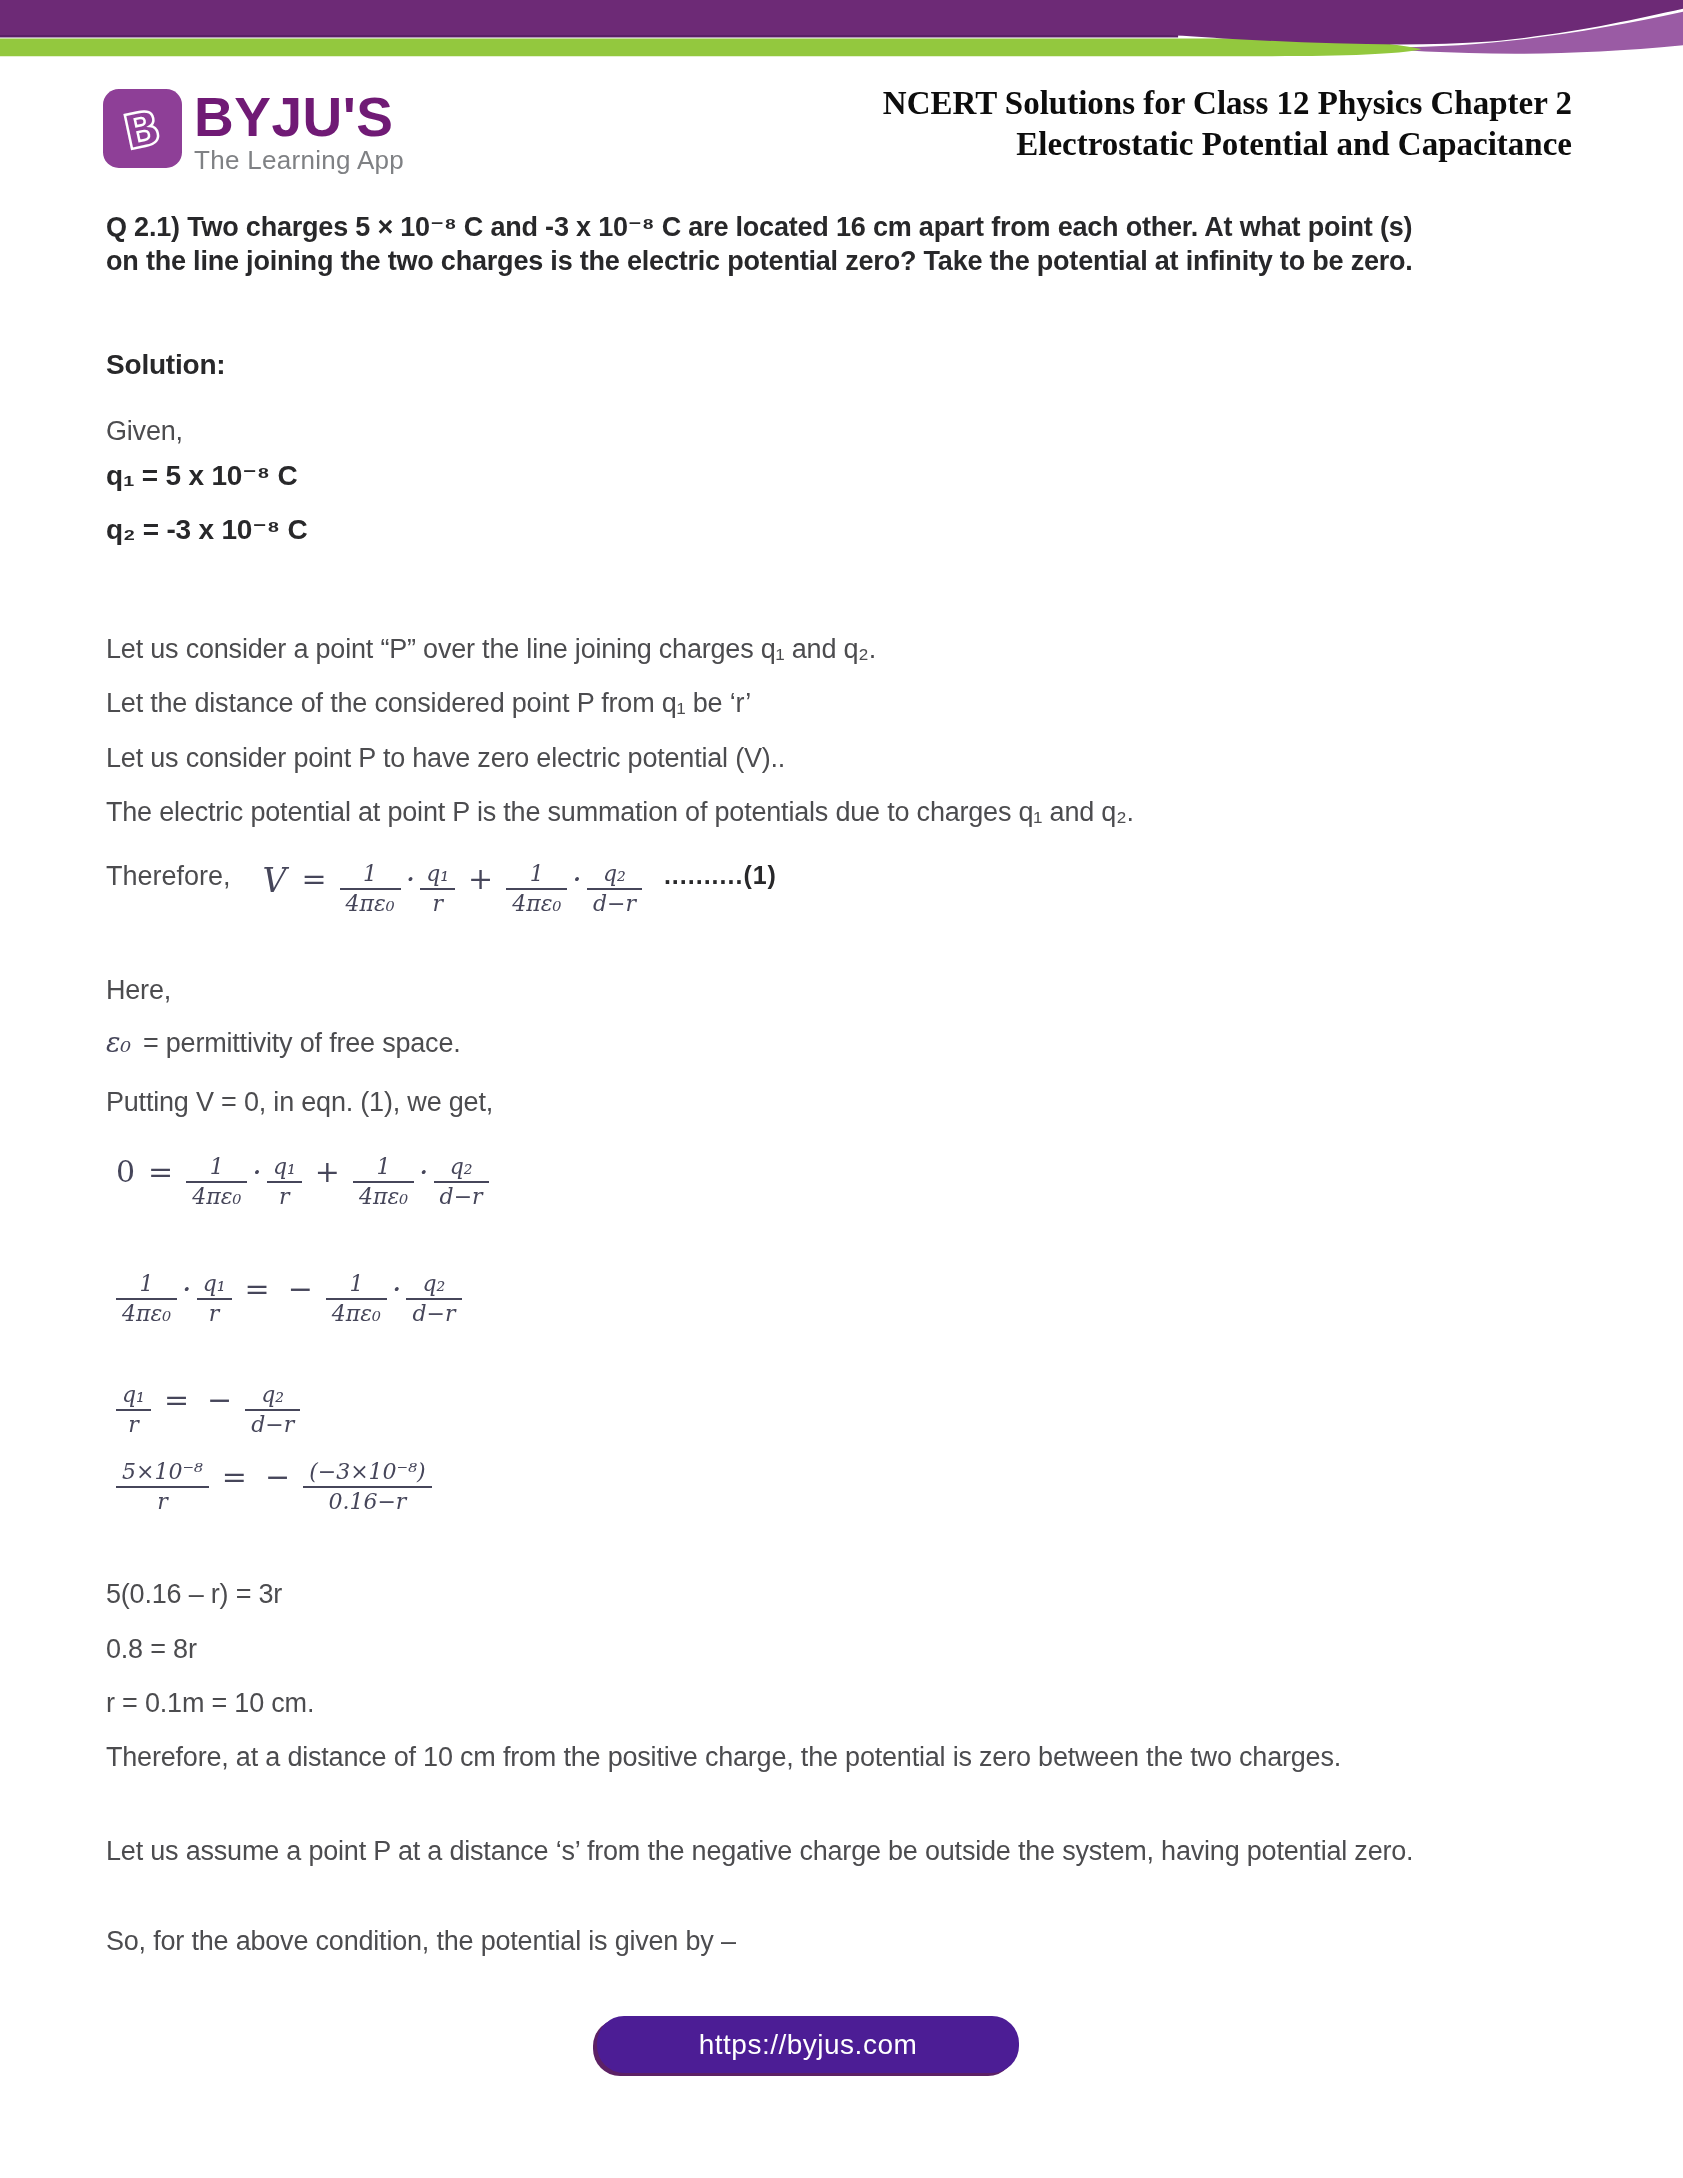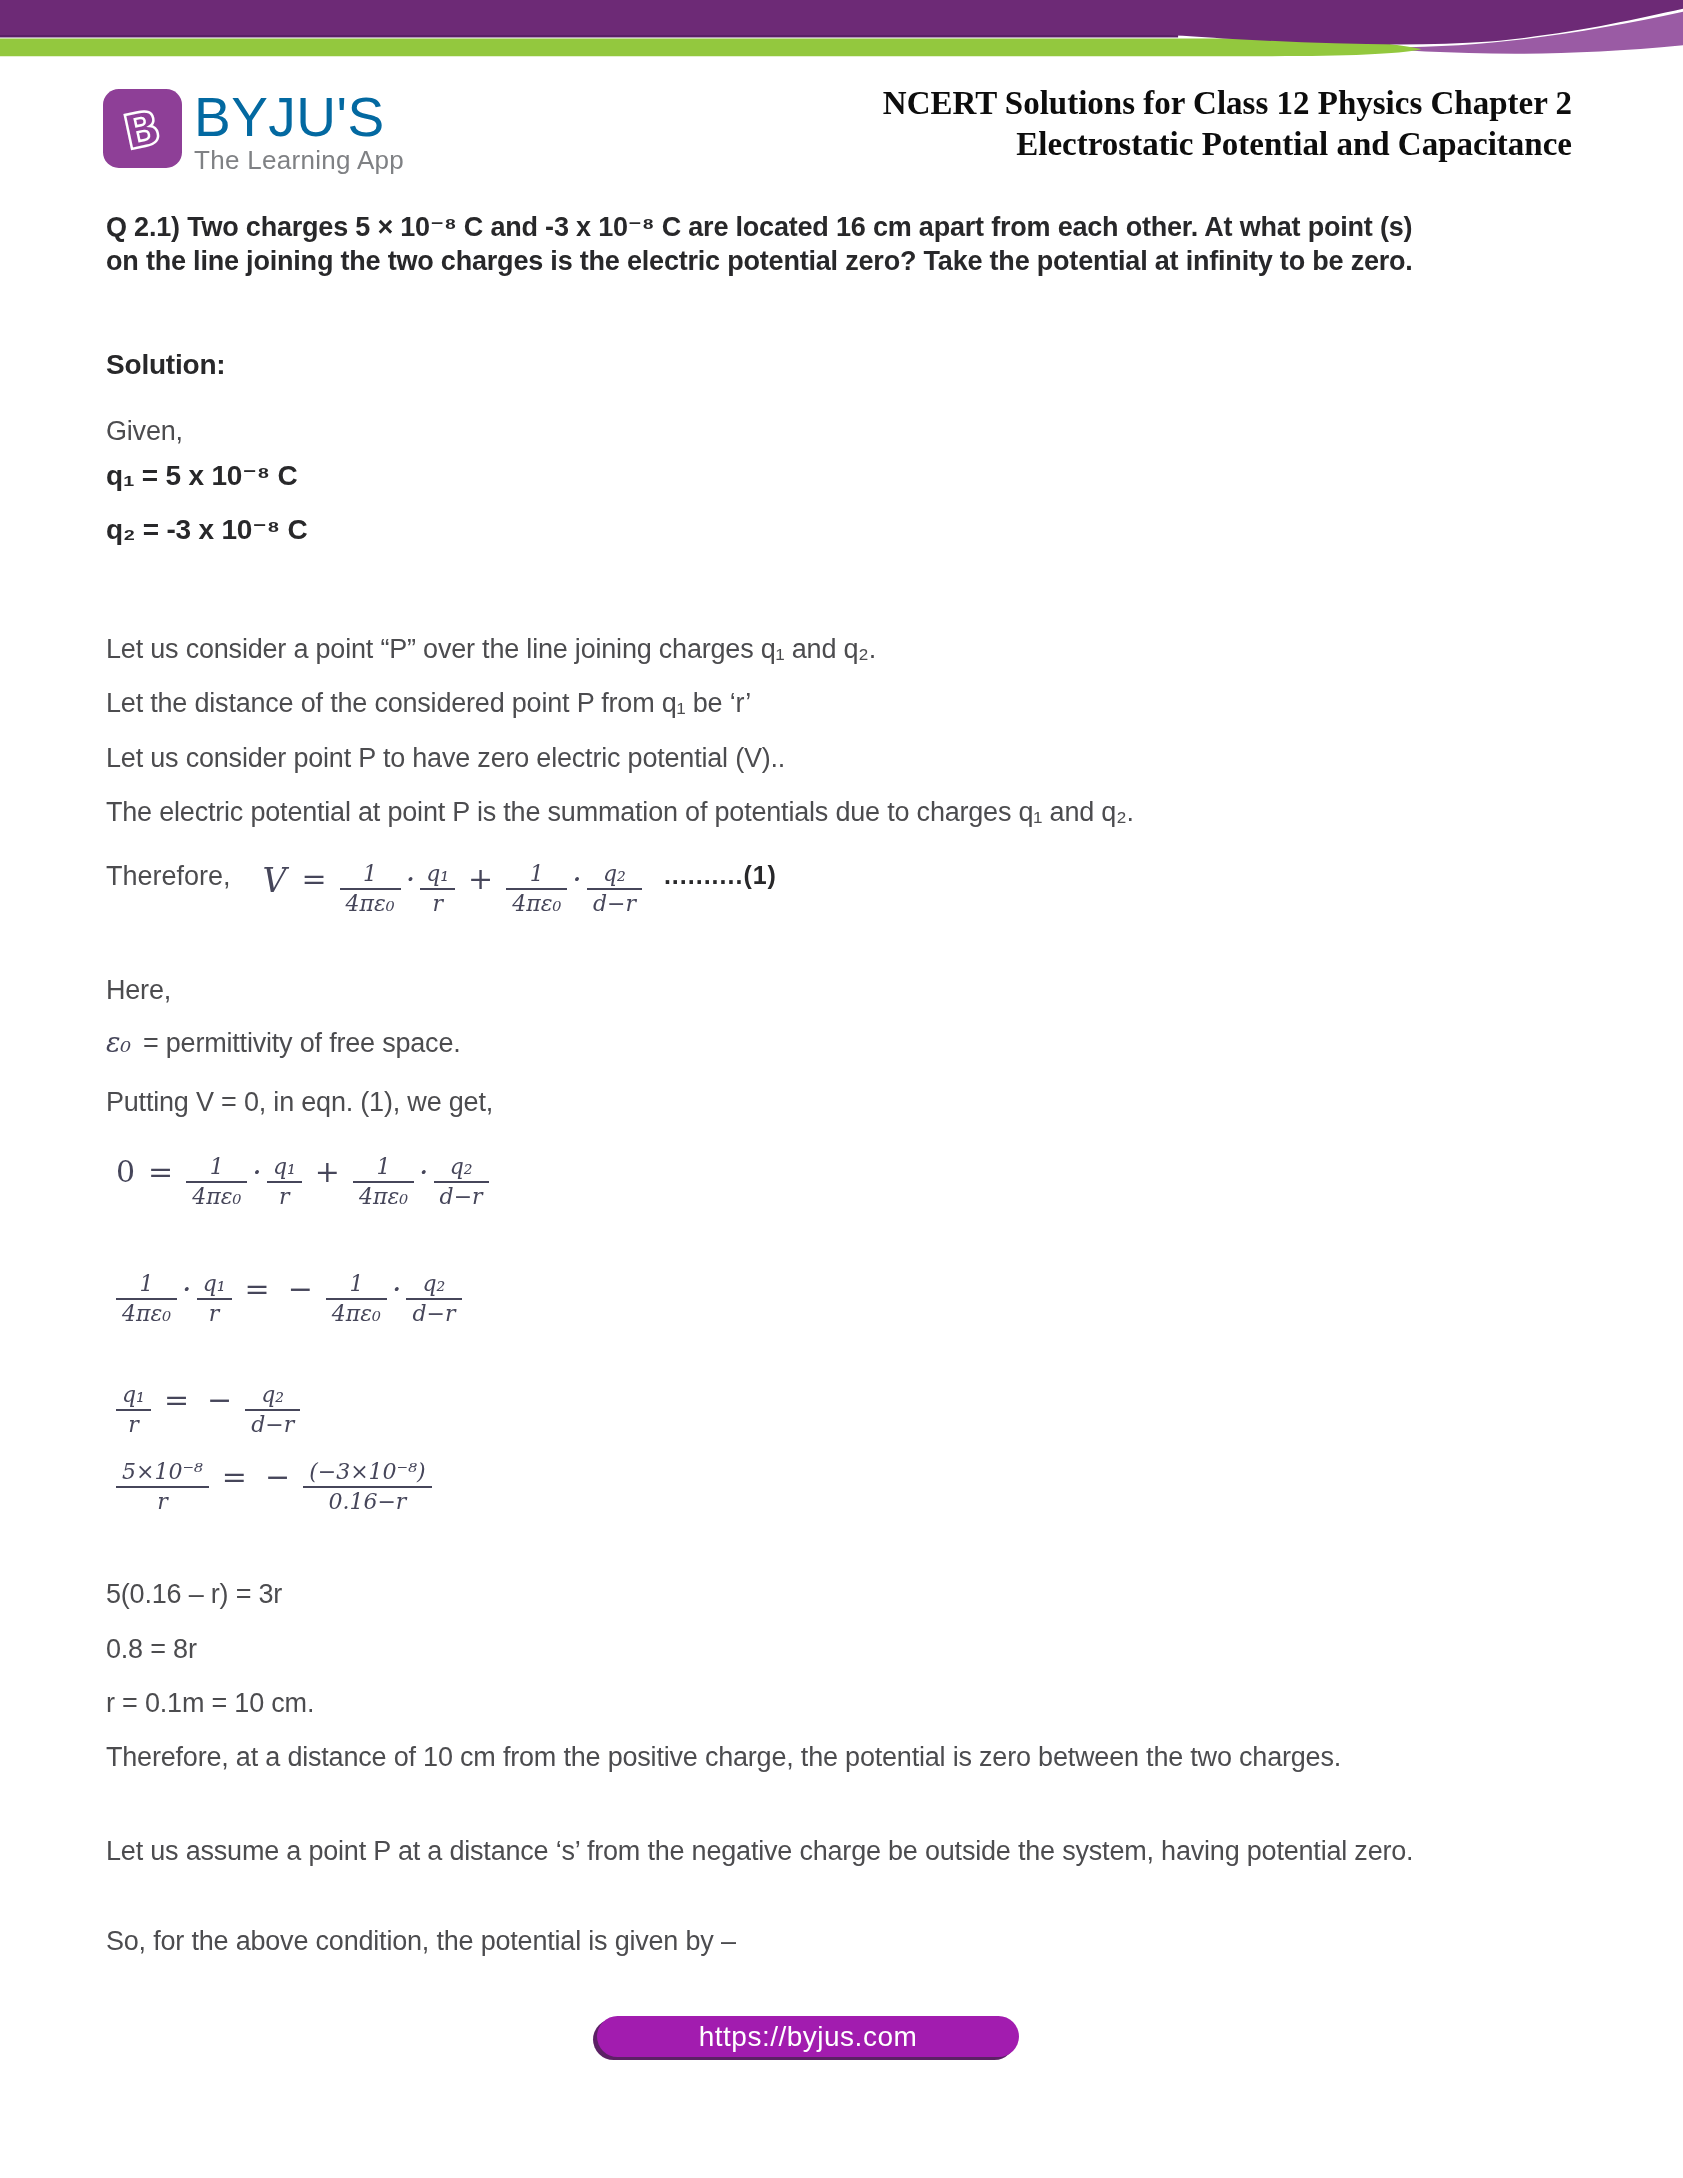--- a/index.html
+++ b/index.html
@@ -6,21 +6,21 @@
   body{width:1683px;height:2178px;overflow:hidden;font-family:"Liberation Sans","DejaVu Sans",sans-serif;}
   .page{position:relative;width:1683px;height:2178px;background:#ffffff;}
 
   
   .header-decor{position:absolute;top:0;left:0;width:1683px;height:69px;display:block;}
 
   
   .logo{position:absolute;left:103px;top:89px;display:flex;align-items:flex-start;gap:12px;}
   .logo-icon{display:block;}
   .logo-text{display:flex;flex-direction:column;}
-  .logo-brand{font-size:55px;font-weight:normal;color:#0369a1;line-height:57px;letter-spacing:0.5px;}
+  .logo-brand{font-size:55px;font-weight:bold;color:#701a75;line-height:57px;letter-spacing:0.5px;}
   .logo-tagline{font-size:26px;color:#7f8184;line-height:26px;margin-top:1px;letter-spacing:0.3px;}
 
   
   .doc-title{position:absolute;right:111px;top:83px;text-align:right;
     font-family:"Liberation Serif","DejaVu Serif",serif;font-weight:bold;color:#0d0d0d;
     font-size:33px;line-height:41px;}
 
   
   .para{position:absolute;left:106px;width:1339px;font-size:27px;line-height:34px;
     color:#4c4c4f;letter-spacing:-0.2px;}
@@ -38,22 +38,22 @@
   .mop{font-size:30px;margin:0 9px;}
   .mdot{font-size:30px;margin:0 1px;}
   .eqprefix{font-family:"Liberation Sans","DejaVu Sans",sans-serif;font-style:normal;
     font-size:27px;color:#4c4c4f;margin-right:26px;}
   .eqsuffix{font-family:"Liberation Sans","DejaVu Sans",sans-serif;font-style:normal;font-weight:bold;
     font-size:25px;color:#28282a;margin-left:18px;letter-spacing:1px;}
 
   .eps-sym{font-family:"DejaVu Serif",serif;font-style:italic;color:#46465a;font-size:27px;margin-right:12px;}
 
   
-  .footer-pill{position:absolute;left:597px;top:2016px;width:422px;height:41px;border-radius:27px;
-    background:#a21caf;box-shadow:-4px 3px 0 #5c2165;display:flex;align-items:center;justify-content:center;}
+  .footer-pill{position:absolute;left:597px;top:2016px;width:422px;height:57px;border-radius:27px;
+    background:#4c1d95;box-shadow:-4px 3px 0 #5c2165;display:flex;align-items:center;justify-content:center;}
   .footer-pill span{color:#ffffff;font-size:28px;letter-spacing:0.5px;}
 </style>
 </head>
 <body>
 
 <div class="page">
 
   <svg class="header-decor" viewBox="0 0 1700 70" preserveAspectRatio="none">
     <path d="M1360,47 C1480,52 1590,36 1700,12 L1700,46 C1560,60 1450,54 1360,47 Z" fill="#9a5ba4"></path>
     <path d="M0,39 L1285,39 C1360,39 1412,44 1436,50 C1412,55 1360,57 1285,57 L0,57 Z" fill="#93c83e"></path>

